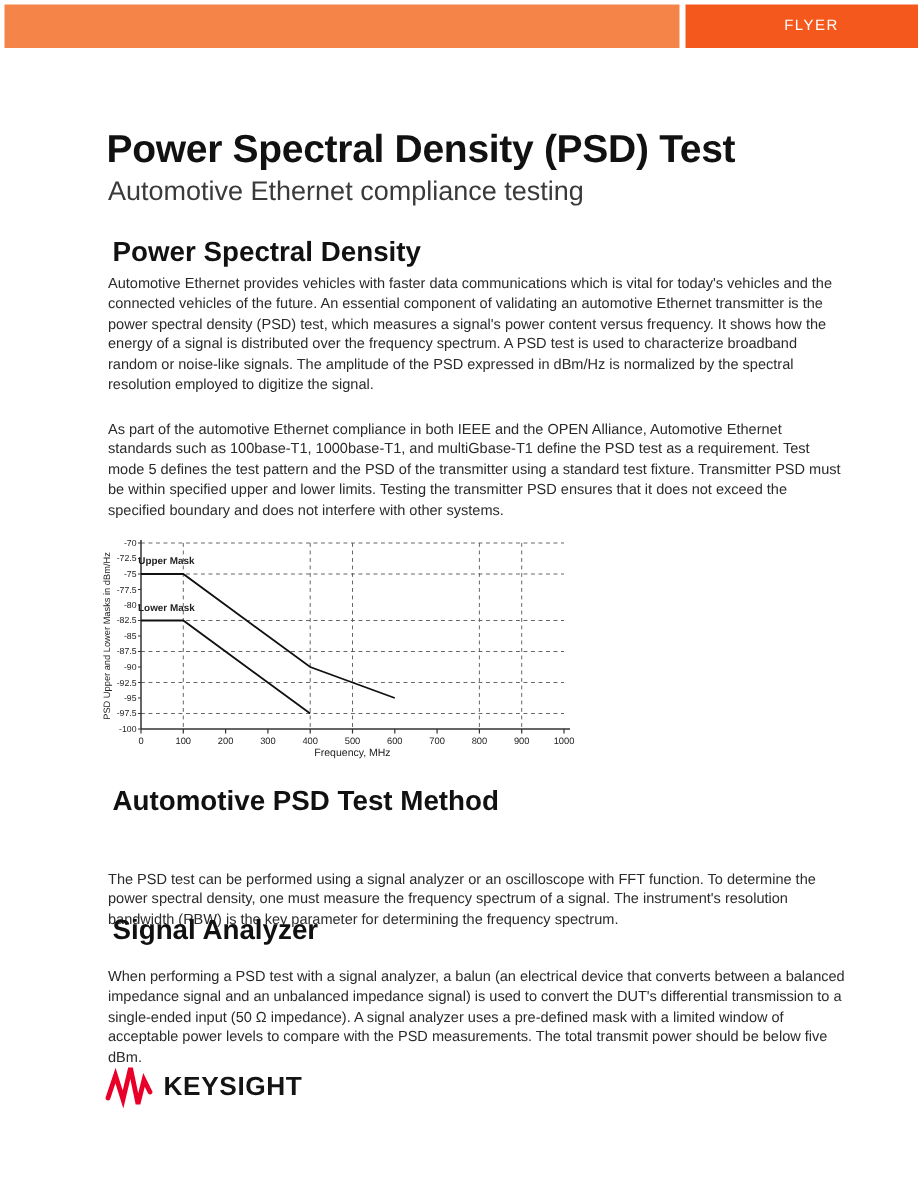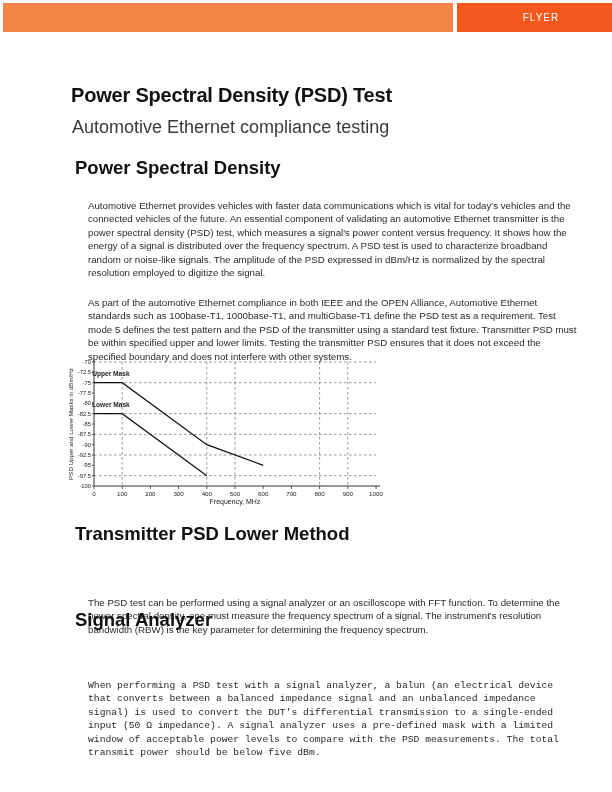--- a/index.html
+++ b/index.html
@@ -10,31 +10,31 @@
   }
   html,body{margin:0;padding:0;background:#fff;}
   .page{
     position:relative;width:612px;height:792px;background:#fff;overflow:hidden;
     font-family:"Liberation Sans","DejaVu Sans",sans-serif;color:var(--text);
   }
   .topbar{position:absolute;left:3px;top:3px;width:450px;height:29px;background:var(--header-bar);}
   .badge{position:absolute;left:457px;top:3px;width:168px;height:29px;background:var(--flyer-badge);
     display:flex;align-items:center;justify-content:center;}
   .badge span{color:#fff;font-size:10px;letter-spacing:1px;}
-  h1{position:absolute;left:71px;top:84px;margin:0;font-size:20px;font-weight:bold;color:#111;letter-spacing:-0.2px;}
+  h1{position:absolute;left:71px;top:84px;margin:0;font-size:26px;font-weight:bold;color:#111;letter-spacing:-0.2px;}
   .subtitle{position:absolute;left:72px;top:117px;font-size:18px;color:#3a3a3a;}
   h2{position:absolute;left:71px;margin:4px;font-size:18.5px;font-weight:bold;color:#111;}
   #h2-1{top:153px;}
   #h2-2{top:519px;}
   #h2-3{top:605px;}
-  p.body{position:absolute;left:72px;width:492px;margin:16px;font-size:9.7px;line-height:13.4px;color:#2a2a2a;}
+  p.body{position:absolute;left:72px;width:492px;margin:0;font-size:9.7px;line-height:13.4px;color:#2a2a2a;}
   #p1{top:183px;}
   #p2{top:280px;}
   #p3{top:580px;}
-  #p4{top:663px;font-family:Liberation Mono, monospace;}
+  #p4{top:645px;}
   .chart-wrap{position:absolute;left:66px;top:357px;width:336px;height:150px;}
   .caption{position:absolute;left:410px;top:459px;width:128px;font-size:9.7px;line-height:16.2px;color:#2a2a2a;}
   .caption .cap-label{font-weight:bold;}
   .logo{position:absolute;left:70px;top:709px;display:flex;align-items:center;gap:5px;}
   .logo .word{font-size:17.5px;font-weight:bold;color:#141414;letter-spacing:0.4px;}
   svg text{font-family:"Liberation Sans","DejaVu Sans",sans-serif;}
 </style>
 </head>
 <body>
 
@@ -116,20 +116,26 @@
         <text x="25" y="131" text-anchor="end" font-size="5.8" fill="#222">-100</text>
         <text x="169" y="147" text-anchor="middle" font-size="7" fill="#222">Frequency, MHz</text>
         <text x="7" y="67" text-anchor="middle" font-size="6.2" fill="#222" transform="rotate(-90 7 67)">PSD Upper and Lower Masks in dBm/Hz</text>
         <polyline points="28,25.666666666666664 56.2,25.666666666666664 140.8,87.66666666666666 197.2,108.33333333333334" fill="none" stroke="#111" stroke-width="1.2"></polyline>
         <text x="44.92" y="19.053333333333356" text-anchor="middle" font-size="6.6" font-weight="bold" fill="#1f1f1f">Upper Mask</text>
         <polyline points="28,56.66666666666667 56.2,56.66666666666667 140.8,118.66666666666666" fill="none" stroke="#111" stroke-width="1.2"></polyline>
         <text x="44.92" y="50.053333333333356" text-anchor="middle" font-size="6.6" font-weight="bold" fill="#1f1f1f">Lower Mask</text>
       </svg></div>
 
 
-  <h2 id="h2-2">Transmitter PSD Lower Method</h2>
+  <h2 id="h2-2">Automotive PSD Test Method</h2>
   <p class="body" id="p3">The PSD test can be performed using a signal analyzer or an oscilloscope with FFT function. To determine the power spectral density, one must measure the frequency spectrum of a signal. The instrument's resolution bandwidth (RBW) is the key parameter for determining the frequency spectrum.</p>
 
   <h2 id="h2-3">Signal Analyzer</h2>
   <p class="body" id="p4">When performing a PSD test with a signal analyzer, a balun (an electrical device that converts between a balanced impedance signal and an unbalanced impedance signal) is used to convert the DUT's differential transmission to a single-ended input (50 Ω impedance).  A signal analyzer uses a pre-defined mask with a limited window of acceptable power levels to compare with the PSD measurements. The total transmit power should be below five dBm.</p>
 
+  <div class="logo">
+    <svg width="34" height="30" viewBox="0 0 34 30">
+      <polyline id="spark" points="2,23 7,8 12,24 17,3 22,27 26,11 30,19" fill="none" stroke-width="3.2" stroke-linecap="round" stroke-linejoin="miter" stroke="#E90029"></polyline>
+    </svg>
+    <span class="word">KEYSIGHT</span>
+  </div>
 
 </div>
 
 </body></html>

